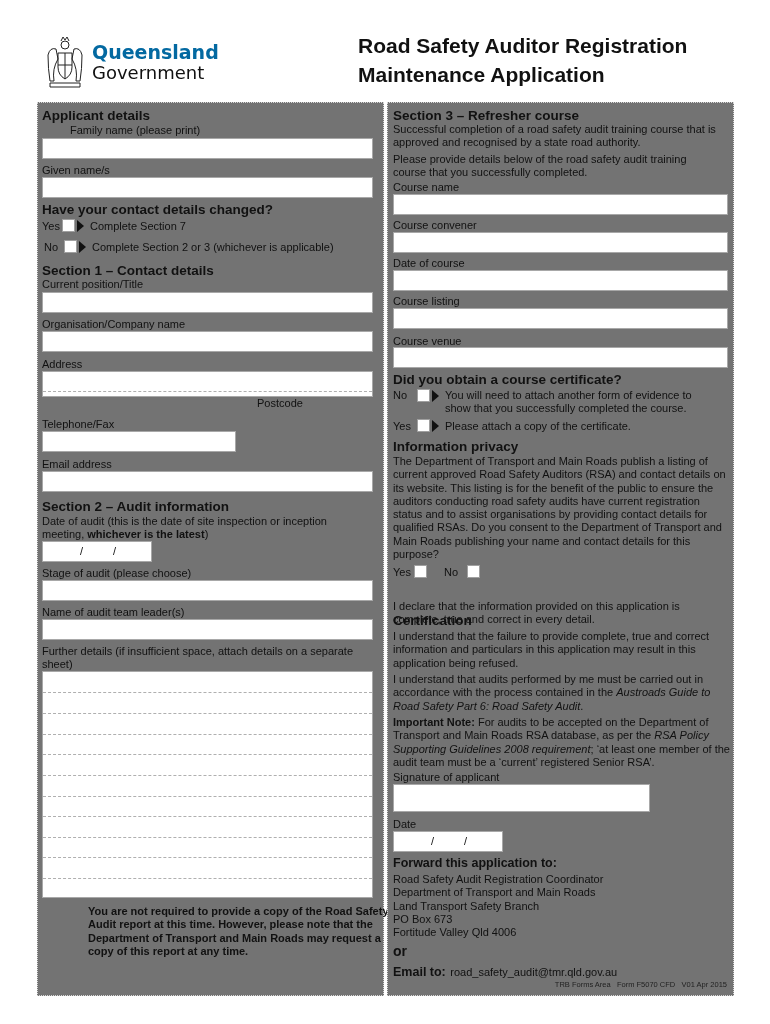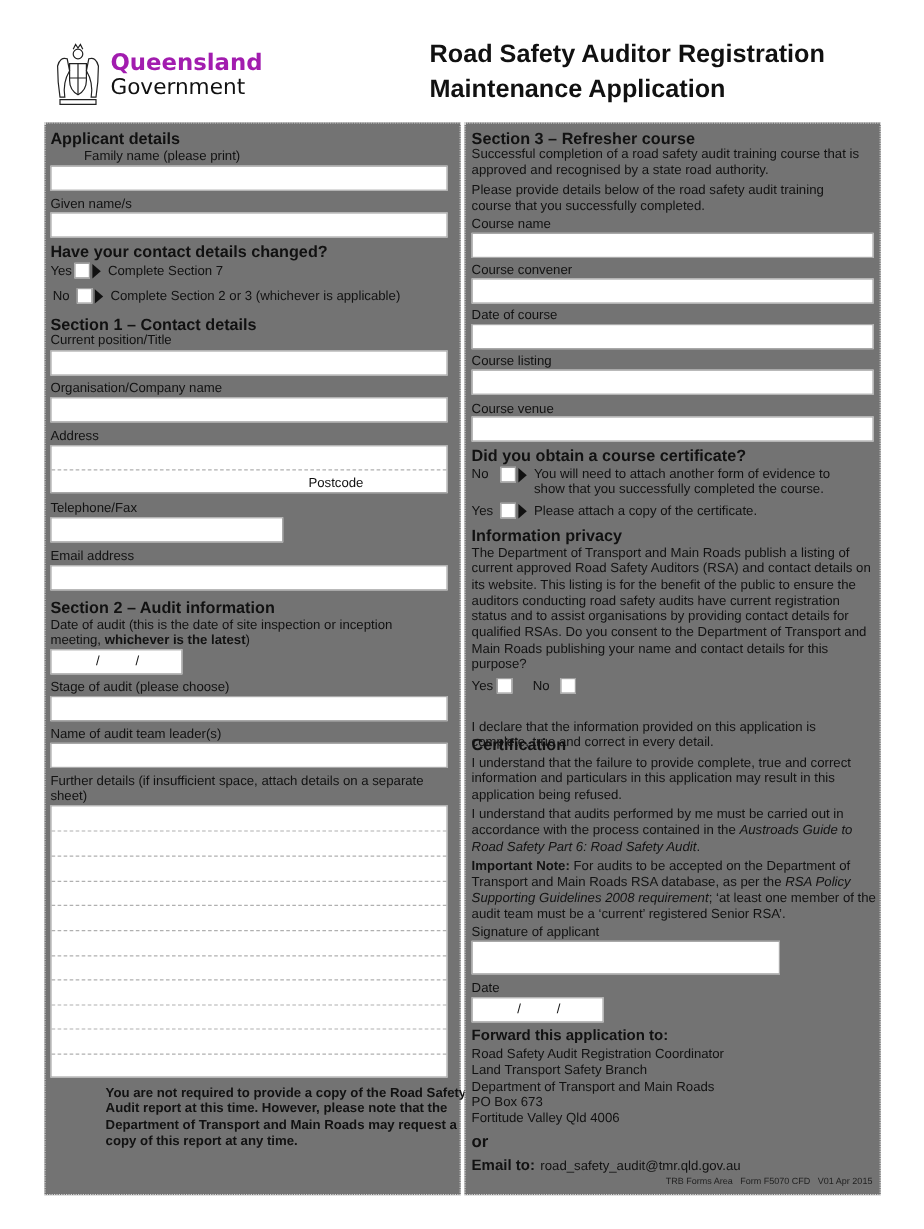--- a/index.html
+++ b/index.html
@@ -3,21 +3,21 @@
 <meta charset="utf-8">
 <style>
   * { box-sizing: border-box; margin: 0; padding: 0; }
   html, body { width: 770px; height: 1024px; background: #ffffff; overflow: hidden; }
   body { font-family: "Liberation Sans", sans-serif; color: #111; position: relative; }
 
   .header { position: absolute; left: 0; top: 0; width: 770px; height: 100px; }
   .logo { position: absolute; left: 44px; top: 34px; width: 190px; height: 56px; display: flex; align-items: center; }
   .crest { width: 42px; height: 54px; margin-right: 6px; }
   .logo-text { display: flex; flex-direction: column; line-height: 1; }
-  .logo-qld { font-family: "DejaVu Sans", sans-serif; font-weight: bold; font-size: 19px; color: #a21caf; text-align: center; }
+  .logo-qld { font-family: "DejaVu Sans", sans-serif; font-weight: bold; font-size: 19px; color: #0369a1; text-align: center; }
   .logo-gov { font-family: "DejaVu Sans", sans-serif; font-size: 18px; color: #111; margin-top: 2px; }
   .doc-title { position: absolute; left: 358px; top: 31px; font-weight: bold; font-size: 21px; line-height: 29px; color: #111; }
 
   .panel { position: absolute; top: 102px; background: #737373; border: 1px dotted #d8d8d8; }
   .panel.left { left: 37px; width: 347px; height: 894px; }
   .panel.right { left: 387px; width: 347px; height: 894px; }
 
   .el { position: absolute; }
   .h2 { font-weight: bold; font-size: 13.5px; color: #111; white-space: nowrap; }
   .lbl { font-size: 11px; color: #111; white-space: nowrap; }
@@ -77,21 +77,21 @@
     <span class="arrow"></span>
     <span class="lbl" style="margin-left:4px;">Complete Section 2 or 3 (whichever is applicable)</span>
   </div>
 
   <div class="el h2" style="left:4px;top:160px;">Section 1 – Contact details</div>
   <div class="el lbl" style="left:4px;top:175px;">Current position/Title</div>
   <div class="el box" style="left:4px;top:189px;width:331px;height:21px;"></div>
   <div class="el lbl" style="left:4px;top:215px;">Organisation/Company name</div>
   <div class="el box" style="left:4px;top:228px;width:331px;height:21px;"></div>
   <div class="el lbl" style="left:4px;top:255px;">Address</div>
-  <div class="el box" style="left:4px;top:268px;width:331px;height:40px;">
+  <div class="el box" style="left:4px;top:268px;width:331px;height:26px;">
     <div class="dash" style="top:19px;"></div>
     <span class="lbl" style="position:absolute;left:214px;top:25px;">Postcode</span>
   </div>
   <div class="el lbl" style="left:4px;top:315px;">Telephone/Fax</div>
   <div class="el box" style="left:4px;top:328px;width:194px;height:21px;"></div>
   <div class="el lbl" style="left:4px;top:355px;">Email address</div>
   <div class="el box" style="left:4px;top:368px;width:331px;height:21px;"></div>
 
   <div class="el h2" style="left:4px;top:396px;">Section 2 – Audit information</div>
   <div class="el para" style="left:4px;top:412px;width:335px;">
@@ -176,22 +176,22 @@
   <div class="el box" style="left:5px;top:681px;width:257px;height:28px;"></div>
   <div class="el lbl" style="left:5px;top:715px;">Date</div>
   <div class="el box" style="left:5px;top:728px;width:110px;height:21px;">
     <span class="slash" style="left:37px;">/</span>
     <span class="slash" style="left:70px;">/</span>
   </div>
 
   <div class="el h2" style="left:5px;top:753px;font-size:12.5px;">Forward this application to:</div>
   <div class="el para" style="left:5px;top:770px;width:320px;">
     <div>Road Safety Audit Registration Coordinator</div>
+    <div>Department of Transport and Main Roads</div>
     <div>Land Transport Safety Branch</div>
-    <div>Department of Transport and Main Roads</div>
     <div>PO Box 673</div>
     <div>Fortitude Valley Qld 4006</div>
   </div>
   <div class="el h2" style="left:5px;top:840px;font-size:14px;">or</div>
   <div class="el" style="left:5px;top:859px;white-space:nowrap;">
     <span class="h2" style="font-size:12.5px;">Email to:</span>
     <span class="lbl">road_safety_audit@tmr.qld.gov.au</span>
   </div>
   <div class="el" style="right:6px;top:877px;font-size:7.5px;white-space:pre;color:#222;">TRB Forms Area   Form F5070 CFD   V01 Apr 2015</div>
 </div>

